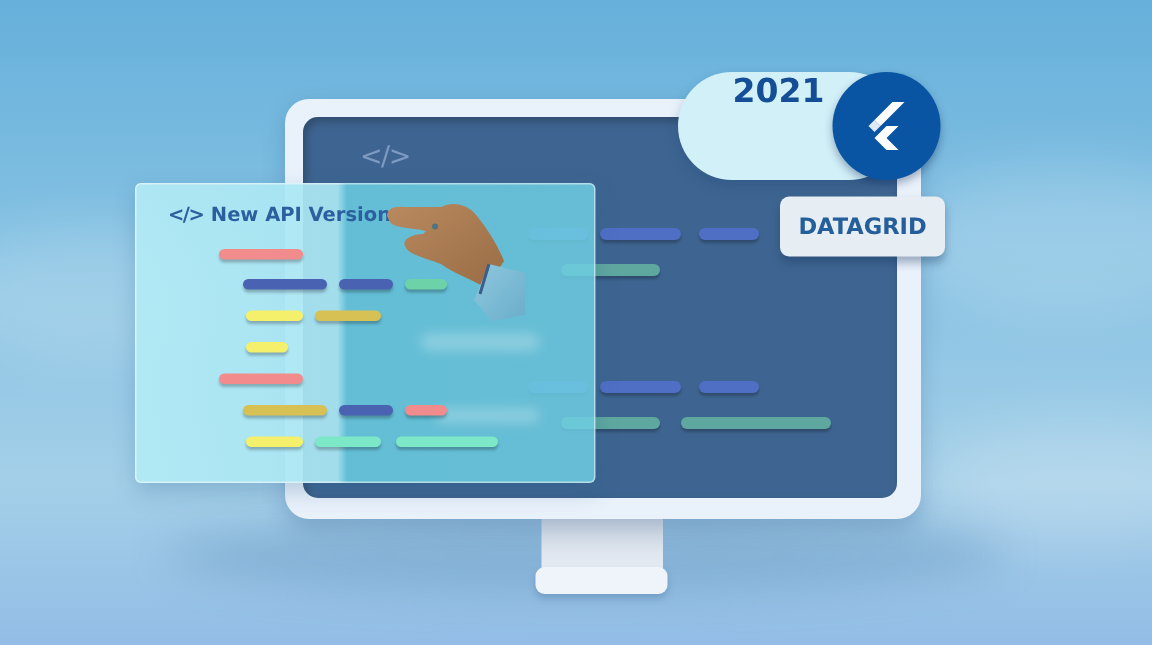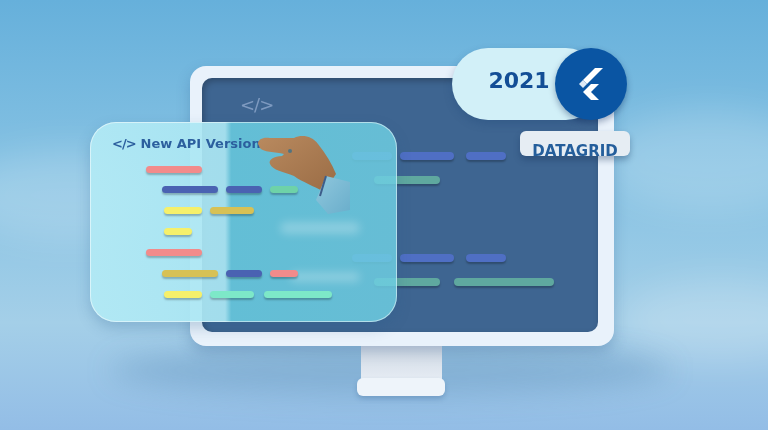--- a/index.html
+++ b/index.html
@@ -85,21 +85,21 @@
       border-radius: 4px;
       box-shadow: 0 2px 2px rgba(0,0,0,0.25);
     }
     
     .glass {
       position: absolute;
       left: 90px;
       top: 122px;
       width: 307px;
       height: 200px;
-      border-radius: 26px;
+      border-radius: 4px;
       background: linear-gradient(90deg, rgba(178,234,245,0.93) 0%, rgba(170,230,243,0.93) 44%, rgba(105,205,225,0.86) 46%, rgba(110,206,226,0.84) 100%);
       box-shadow: 0 6px 14px rgba(40,90,140,0.25), inset 0 0 0 1px rgba(255,255,255,0.5);
       overflow: hidden;
     }
     .glass-title {
       position: absolute;
       left: 22px;
       top: 14px;
       color: #2c5f9e;
       font-weight: bold;
@@ -132,21 +132,21 @@
       top: 48px;
       width: 150px;
       height: 72px;
       background: #d2f0f8;
       border-radius: 36px;
       box-shadow: 0 4px 8px rgba(30,70,120,0.3);
     }
     .version-text {
       position: absolute;
       left: 484px;
-      top: 67px;
+      top: 48px;
       width: 70px;
       color: #134e96;
       font-weight: bold;
       font-size: 22px;
       line-height: 27px;
       text-align: center;
       font-family: "DejaVu Sans", sans-serif;
     }
     .flutter-circle {
       position: absolute;
@@ -156,21 +156,21 @@
       height: 72px;
       border-radius: 50%;
       background: #0a55a3;
       box-shadow: 0 3px 6px rgba(0,30,80,0.35);
     }
     .datagrid-tag {
       position: absolute;
       left: 520px;
       top: 131px;
       width: 110px;
-      height: 25px;
+      height: 40px;
       border-radius: 6px;
       background: #e6edf3;
       box-shadow: 0 4px 6px rgba(20,50,90,0.35);
       color: #245e9b;
       font-weight: bold;
       font-size: 15px;
       line-height: 40px;
       text-align: center;
       font-family: "DejaVu Sans", sans-serif;
     }

